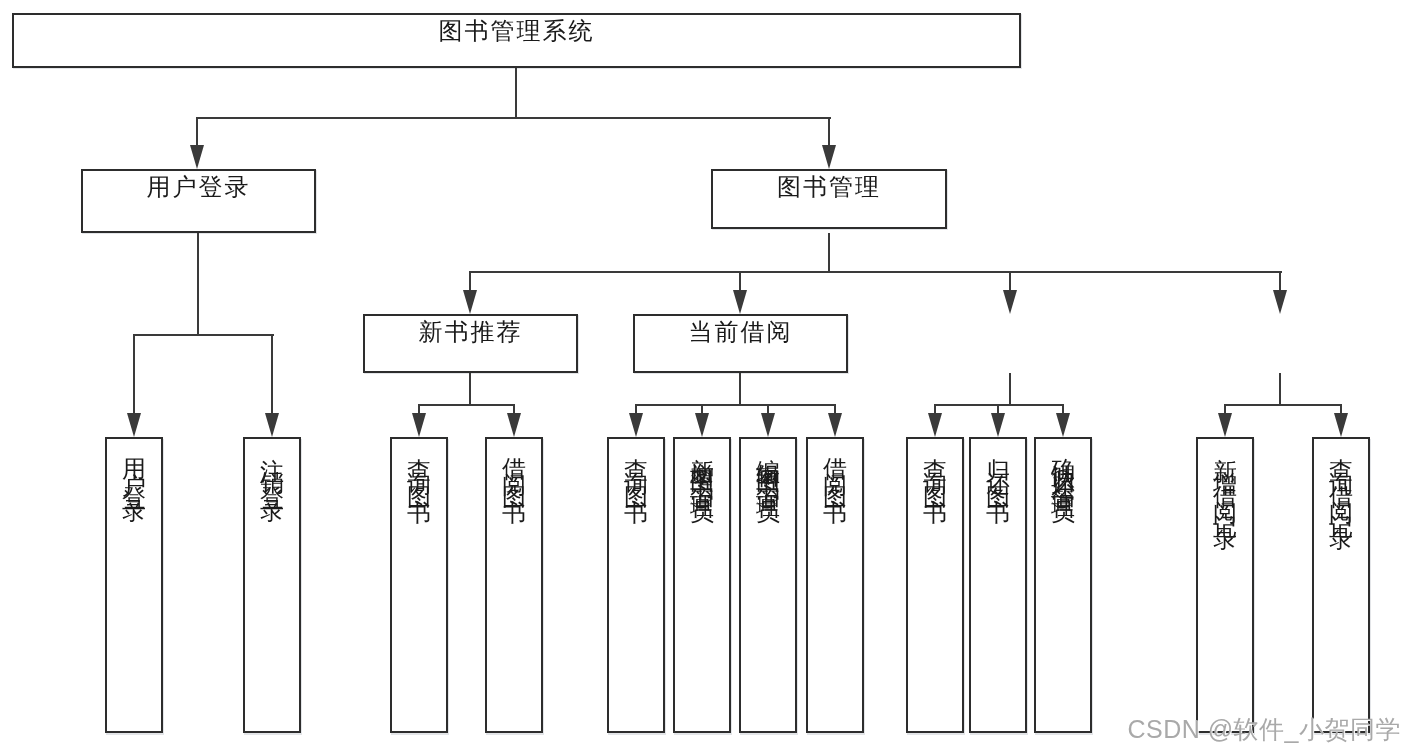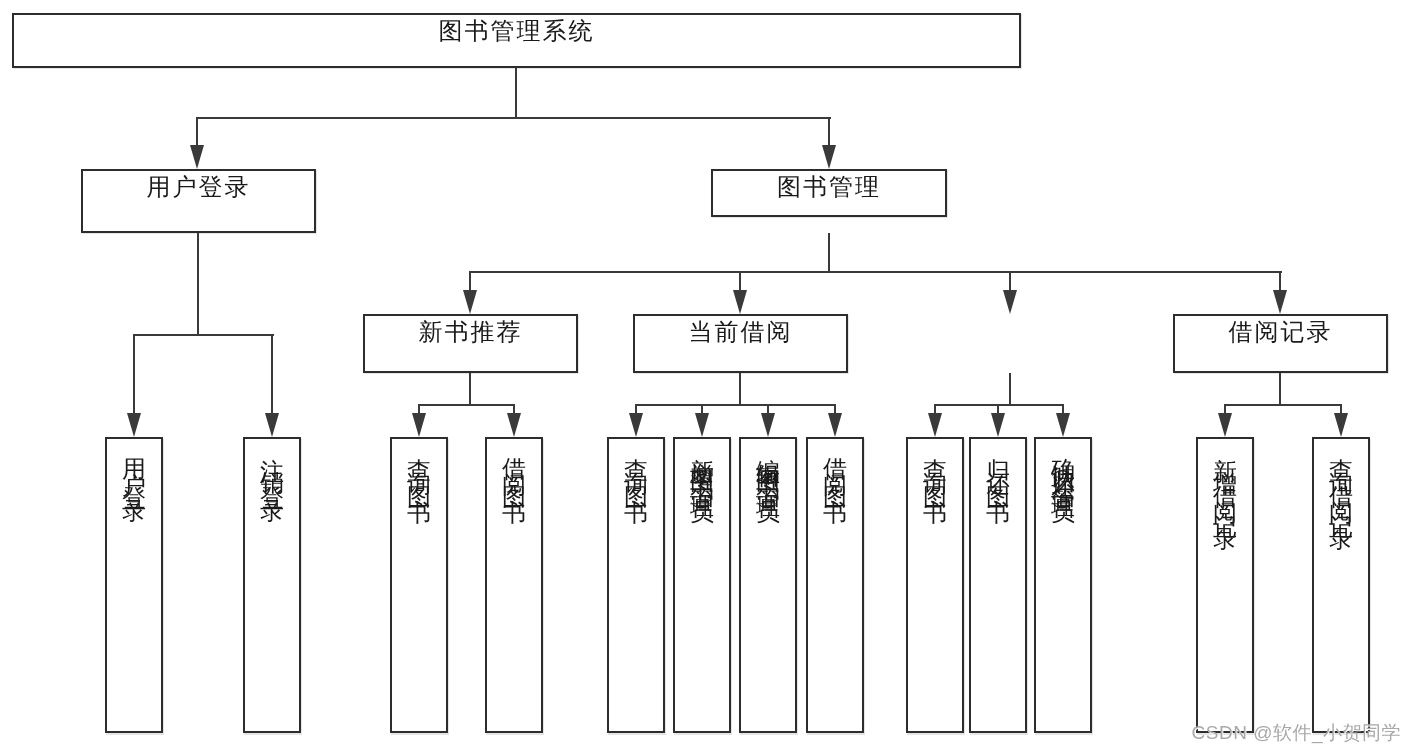--- a/index.html
+++ b/index.html
@@ -34,49 +34,46 @@
   .sp9{letter-spacing:6px;}
   .vl{position:absolute;width:2px;background:var(--line,#3a3a3a);}
   .hl{position:absolute;height:2px;background:var(--line,#3a3a3a);}
   .ah{
     position:absolute;width:0;height:0;
     border-left:7px solid transparent;border-right:7px solid transparent;
     border-top:24px solid var(--line,#3a3a3a);
   }
   .watermark{
     position:absolute;right:4px;bottom:1px;z-index:5;
-    font-size:19px;letter-spacing:0.5px;
+    font-size:25px;letter-spacing:0.5px;
     color:var(--watermark,#a9a9a9);
     text-shadow:1px 1px 0 rgba(255,255,255,0.95);
   }
 </style>
 </head>
 <body>
 
 <div class="canvas">
 
   <div class="node" style="left:12px;top:13px;width:1009px;height:55px;">
     <span>图书管理系统</span>
   </div>
 
   <div class="node" style="left:81px;top:169px;width:235px;height:64px;">
     <span>用户登录</span>
   </div>
-  <div class="node" style="left:711px;top:169px;width:236px;height:48px;">
+  <div class="node" style="left:711px;top:169px;width:236px;height:60px;">
     <span>图书管理</span>
   </div>
 
   <div class="node" style="left:363px;top:314px;width:215px;height:59px;">
     <span>新书推荐</span>
   </div>
   <div class="node" style="left:633px;top:314px;width:215px;height:59px;">
     <span>当前借阅</span>
-  </div>
-  <div class="node" style="left:1173px;top:314px;width:215px;height:59px;">
-    <span>借阅记录</span>
   </div>
 
   <div class="node leaf" style="left:105px;top:437px;width:58px;height:296px;">
     <span class="vtext sp4">用户登录</span>
   </div>
   <div class="node leaf" style="left:243px;top:437px;width:58px;height:296px;">
     <span class="vtext sp4">注销登录</span>
   </div>
 
   <div class="node leaf" style="left:390px;top:437px;width:58px;height:296px;">

